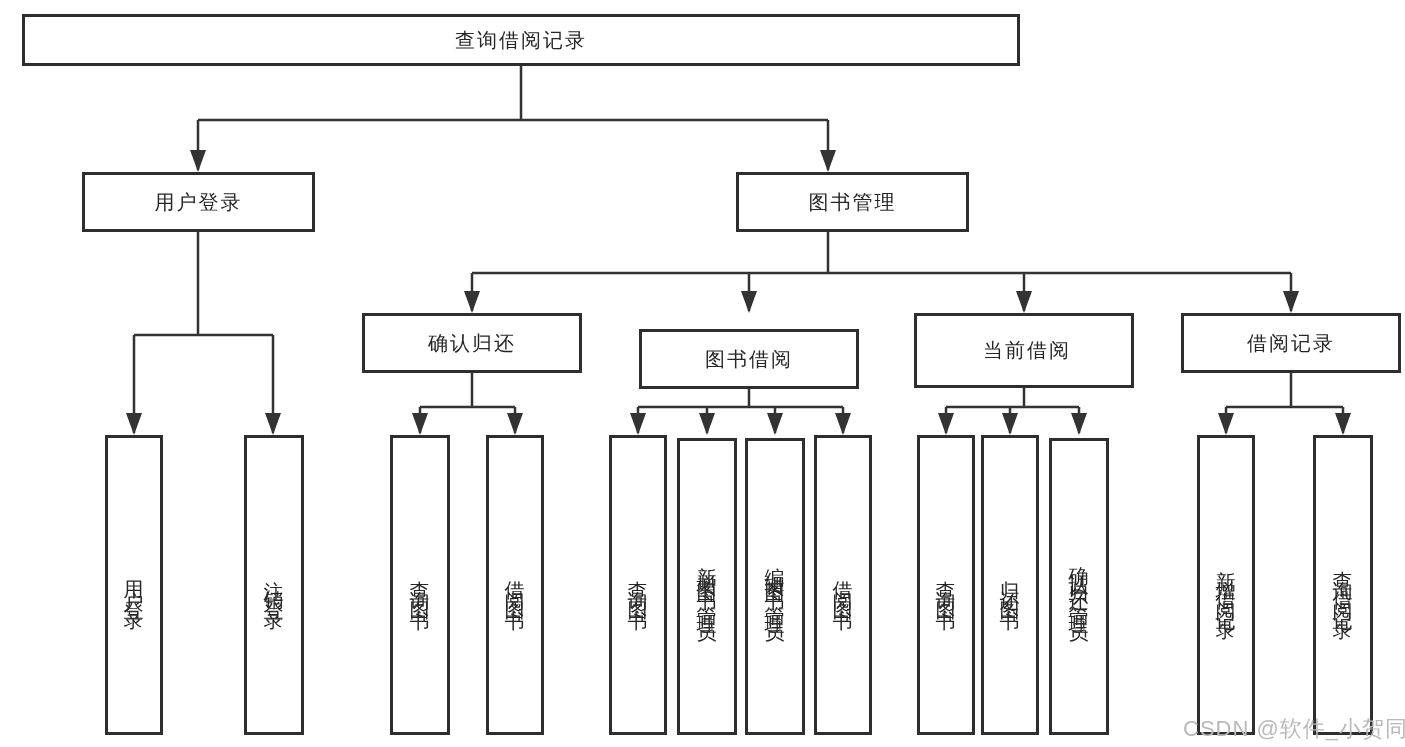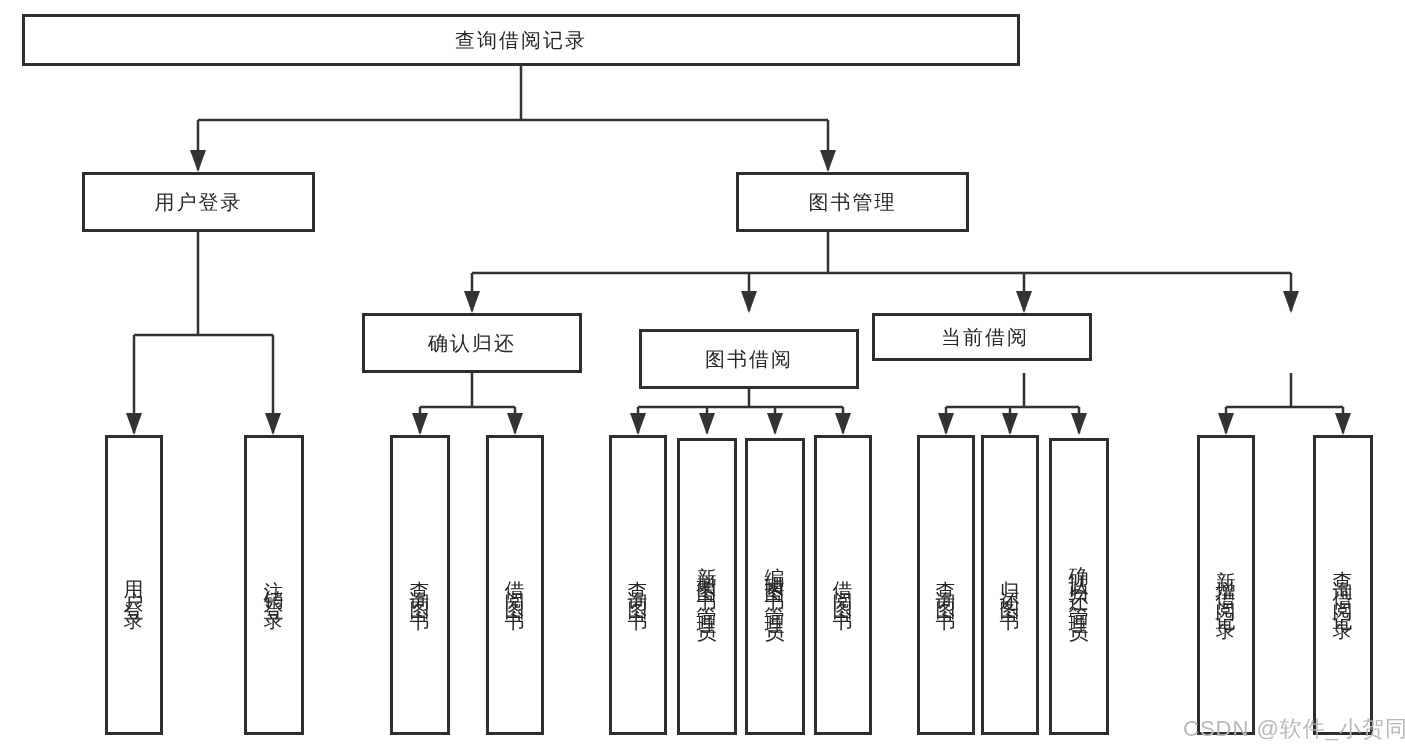--- a/index.html
+++ b/index.html
@@ -120,22 +120,25 @@
   <div class="node" style="left:736px; top:172px; width:233px; height:60px;">
     <span class="hlabel">图书管理</span>
   </div>
 
   <div class="node" style="left:362px; top:313px; width:220px; height:60px;">
     <span class="hlabel">确认归还</span>
   </div>
   <div class="node" style="left:639px; top:313px; width:220px; height:60px;margin-top:16px;">
     <span class="hlabel">图书借阅</span>
   </div>
-  <div class="node" style="left:872px; top:313px; width:220px; height:48px;padding-left:6px;">
+  <div class="node" style="left:914px; top:313px; width:220px; height:75px;padding-left:6px;">
     <span class="hlabel">当前借阅</span>
+  </div>
+  <div class="node" style="left:1181px; top:313px; width:220px; height:60px;">
+    <span class="hlabel">借阅记录</span>
   </div>
 
   <div class="node" style="left:105px; top:435px; width:58px; height:300px;">
     <span class="vlabel">用户登录</span>
   </div>
   <div class="node" style="left:244px; top:435px; width:60px; height:300px;">
     <span class="vlabel">注销登录</span>
   </div>
 
   <div class="node" style="left:390px; top:435px; width:60px; height:300px;">

